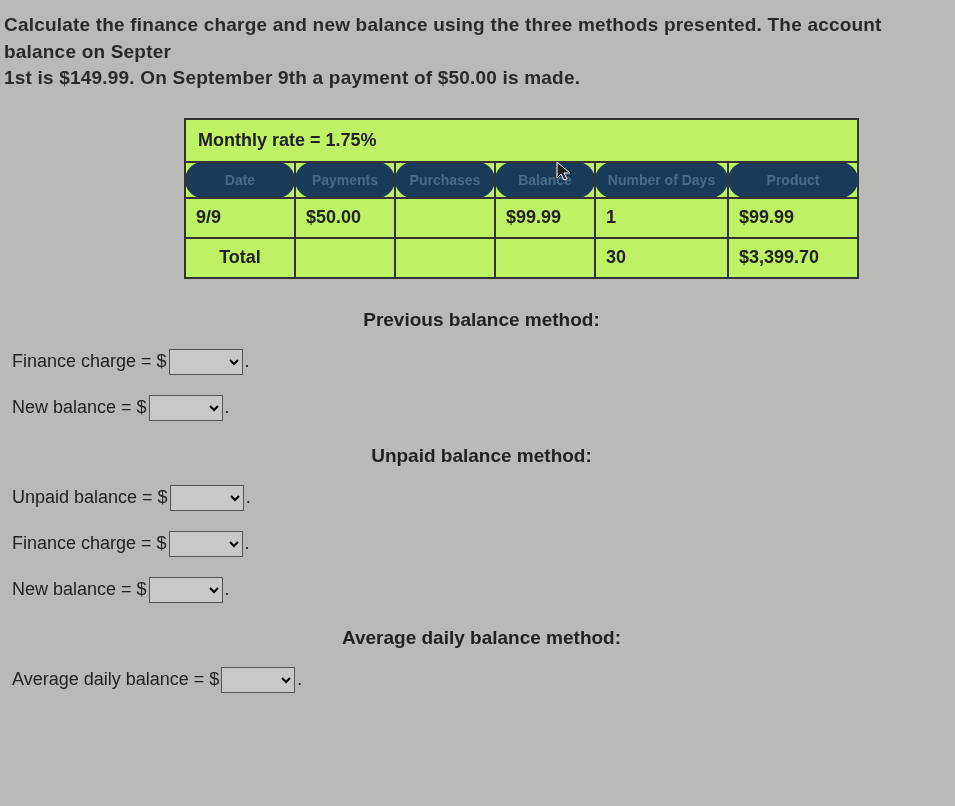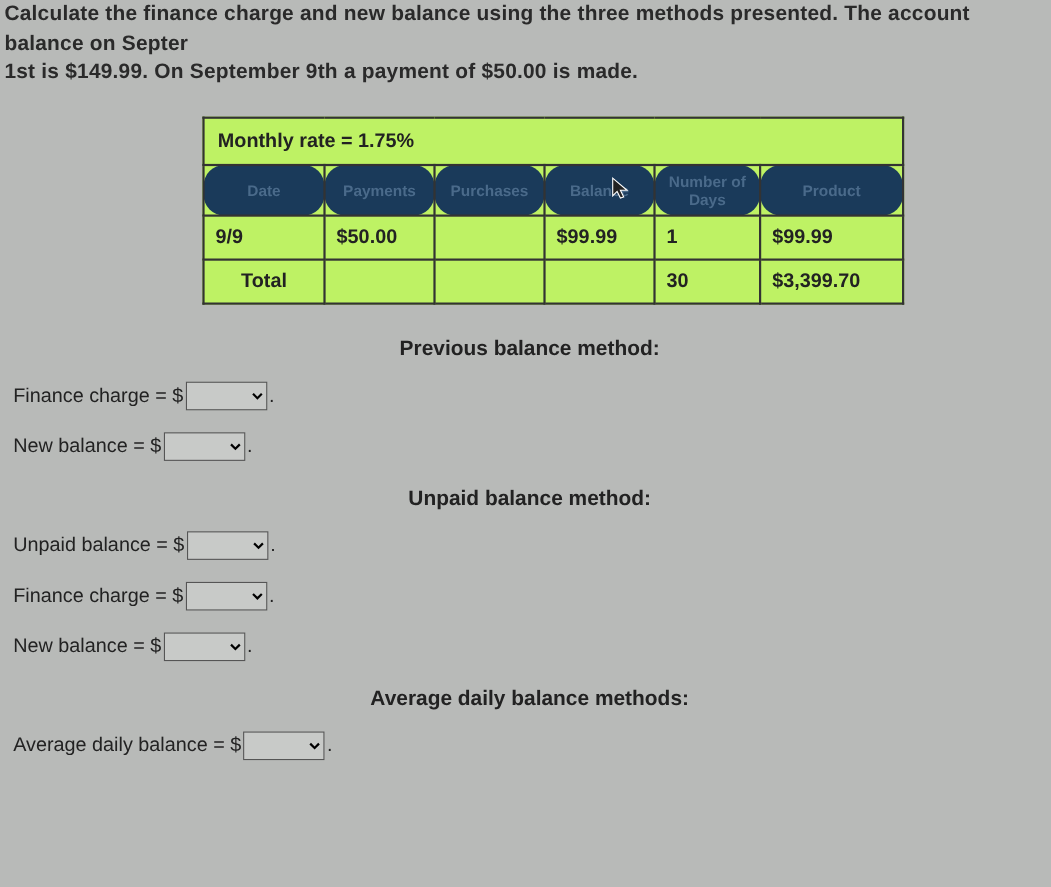--- a/index.html
+++ b/index.html
@@ -7,21 +7,21 @@
     margin: 0;
     padding: 0;
     width: 955px;
     height: 806px;
     background: #b8bab8;
     font-family: Arial, sans-serif;
     overflow: hidden;
     position: relative;
   }
   .page {
-    padding: 0 4px 0 4px;
+    padding: 12px 4px 0 4px;
   }
   .problem-text {
     font-size: 19px;
     font-weight: bold;
     color: #2a2a2a;
     line-height: 1.4;
     margin-bottom: 26px;
     letter-spacing: 0.2px;
   }
   .table-wrap {
@@ -51,21 +51,21 @@
     font-size: 14px;
     height: 36px;
     padding: 6px 8px;
     text-align: center;
     border-radius: 19px;
   }
   .c-date { width: 110px; }
   .c-pay { width: 100px; text-align: left; }
   .c-pur { width: 100px; }
   .c-bal { width: 100px; text-align: left; }
-  .c-days { width: 96px; text-align: left; }
+  .c-days { width: 133px; text-align: left; }
   .c-prod { width: 130px; text-align: left; }
   .total-cell { text-align: center; }
   .section-title {
     font-size: 19px;
     font-weight: bold;
     color: #222;
     margin: 24px 0 18px 8px;
     text-align: center;
   }
   .field-row {
@@ -169,21 +169,21 @@
     <select></select>
     <span class="after">.</span>
   </div>
 
   <div class="field-row">
     <span class="lbl">New balance = $</span>
     <select></select>
     <span class="after">.</span>
   </div>
 
-  <div class="section-title">Average daily balance methods:</div>
+  <div class="section-title">Average daily balance method:</div>
 
   <div class="field-row">
     <span class="lbl">Average daily balance = $</span>
     <select></select>
     <span class="after">.</span>
   </div>
 
 </div>
 
 <div class="cursor-arrow">

